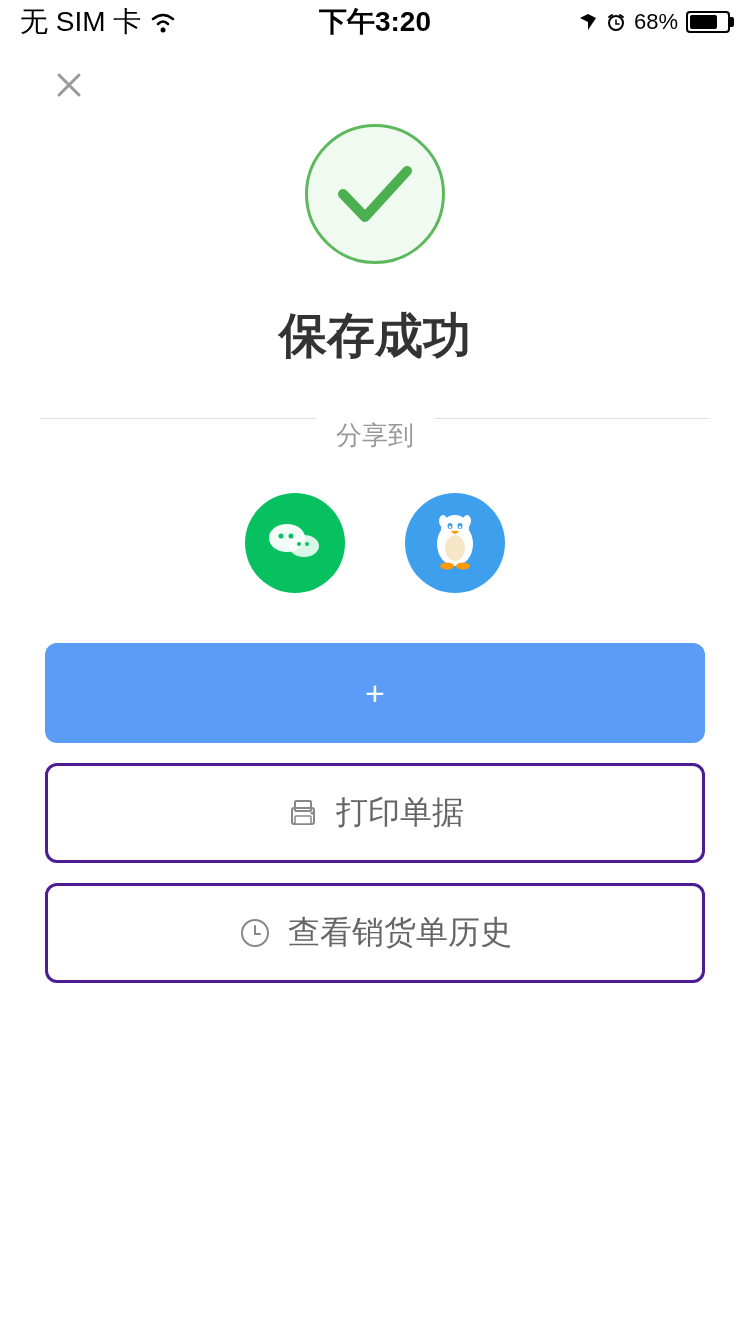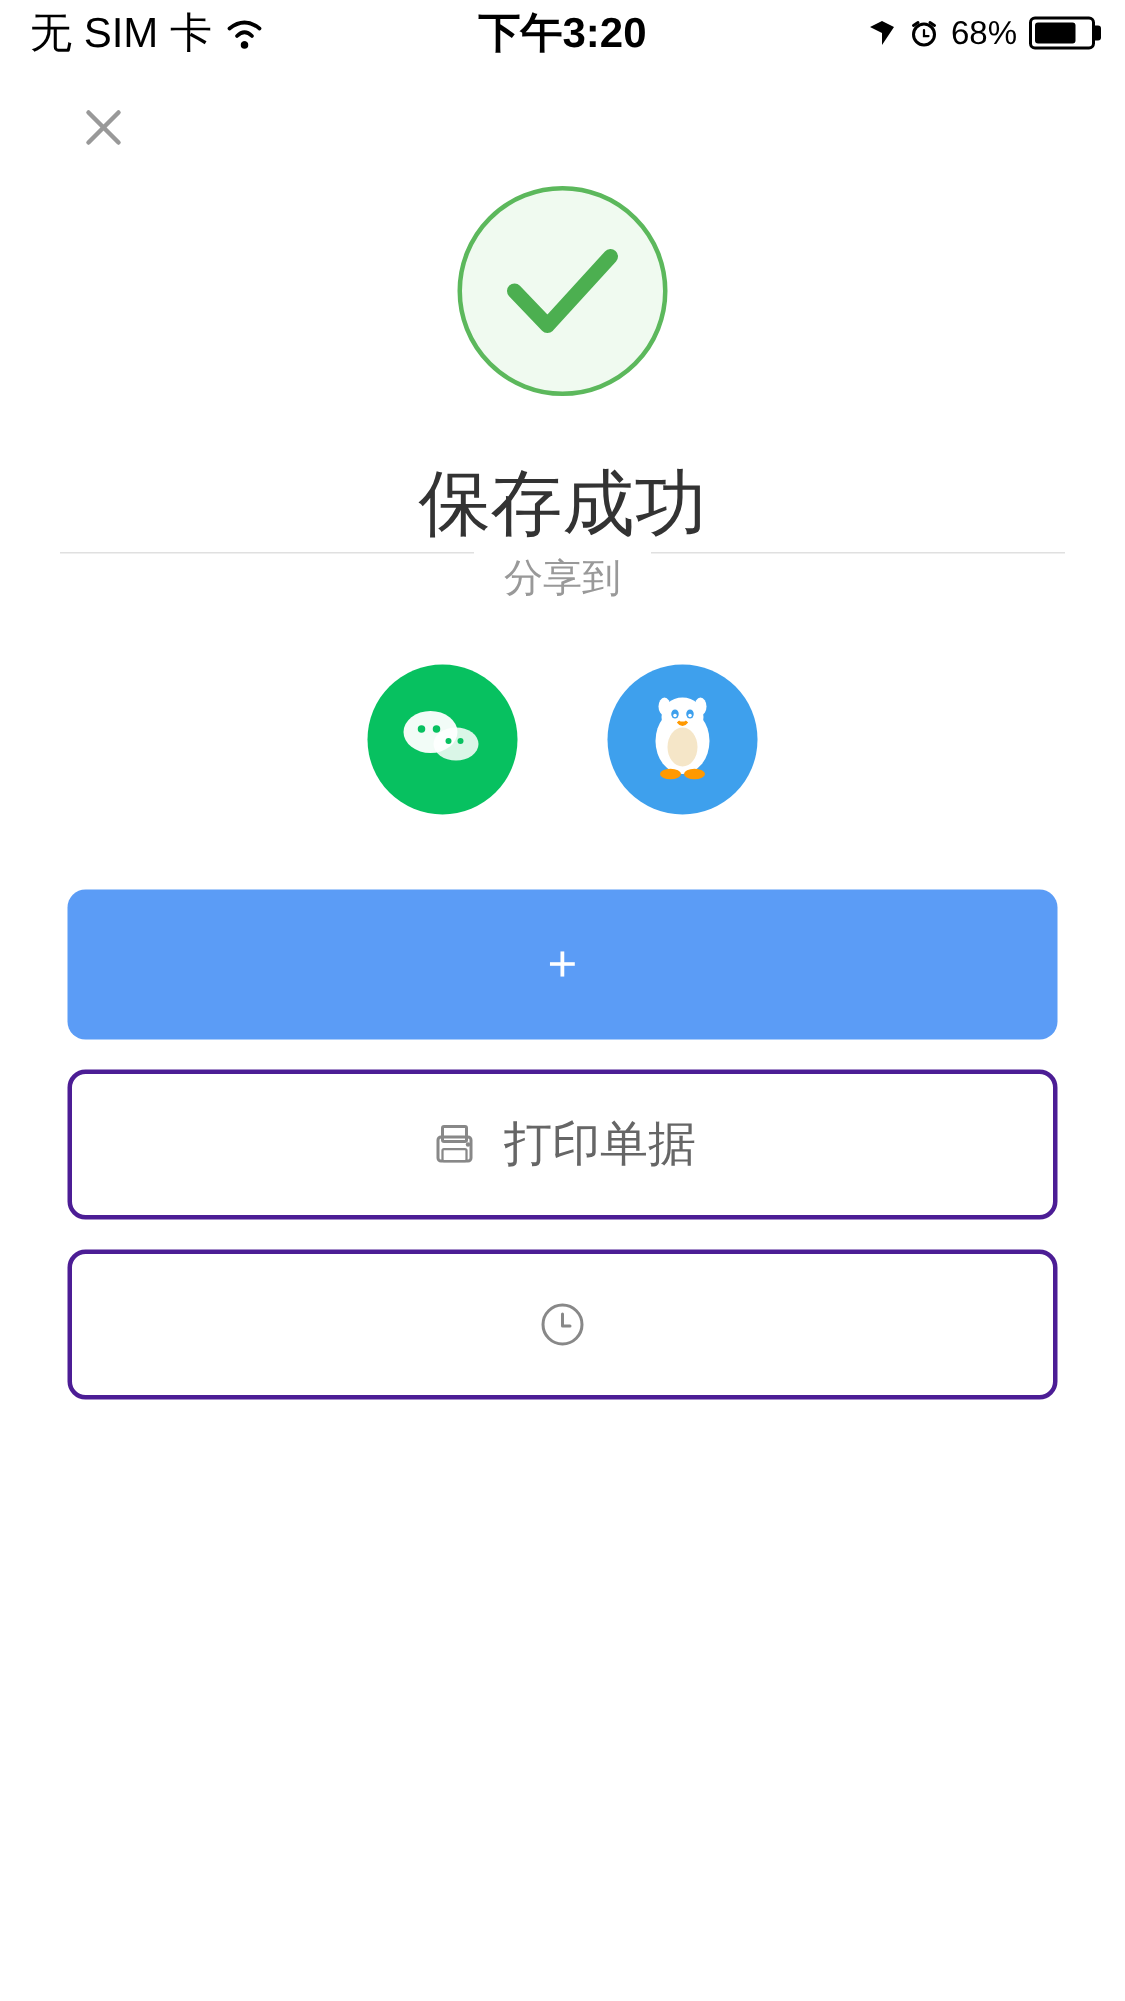--- a/index.html
+++ b/index.html
@@ -109,22 +109,23 @@
       background: #f0faf0;
       display: flex;
       align-items: center;
       justify-content: center;
       margin-bottom: 40px;
     }
 
     
     .success-title {
       font-size: 48px;
-      font-weight: 400;
+      font-weight: 700;
       color: #333;
+      margin-bottom: 50px;
     }
 
     
     .share-section {
       width: 100%;
       display: flex;
       flex-direction: column;
       align-items: center;
       margin-bottom: 50px;
     }
@@ -306,16 +307,17 @@
         <circle cx="26" cy="17" r="1.5" fill="#888"></circle>
       </svg>
       <span>打印单据</span>
     </button>
 
     <button class="action-btn btn-secondary">
       <svg width="34" height="34" viewBox="0 0 34 34" fill="none">
         <circle cx="17" cy="17" r="13" stroke="#888" stroke-width="2" fill="none"></circle>
         <path d="M17 10 L17 18 L22 18" stroke="#888" stroke-width="2" stroke-linecap="round" stroke-linejoin="round"></path>
       </svg>
+      <span>查看销货单历史</span>
     </button>
   </div>
 
 </div>
 
 </body></html>

